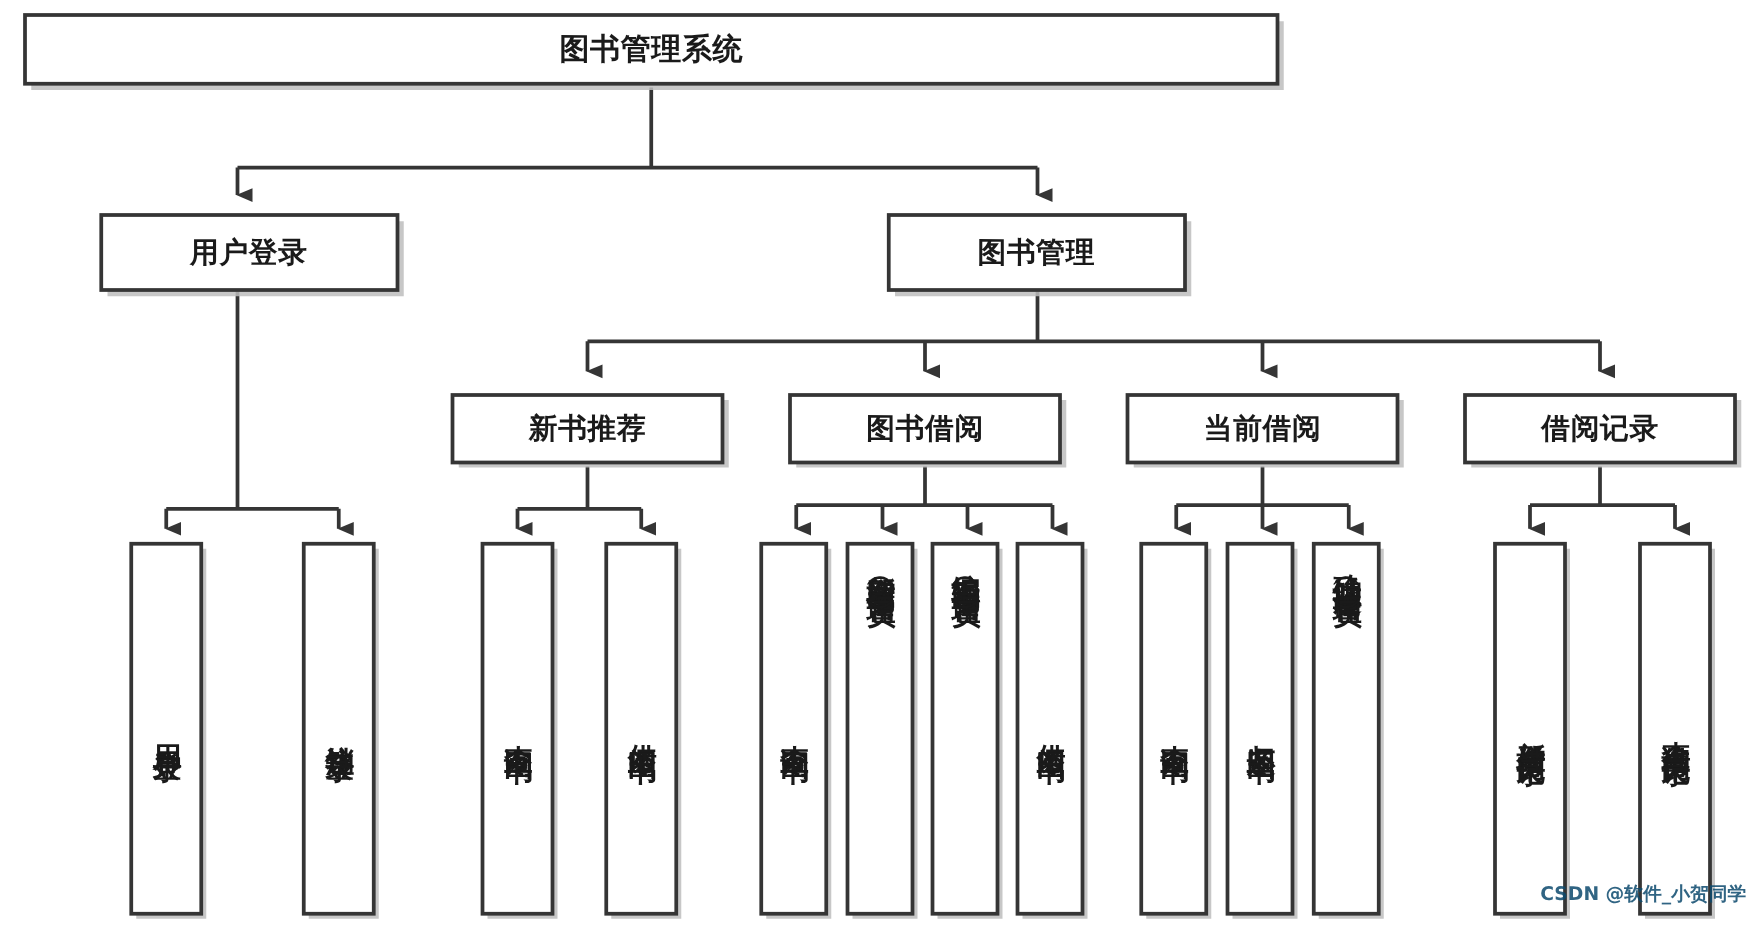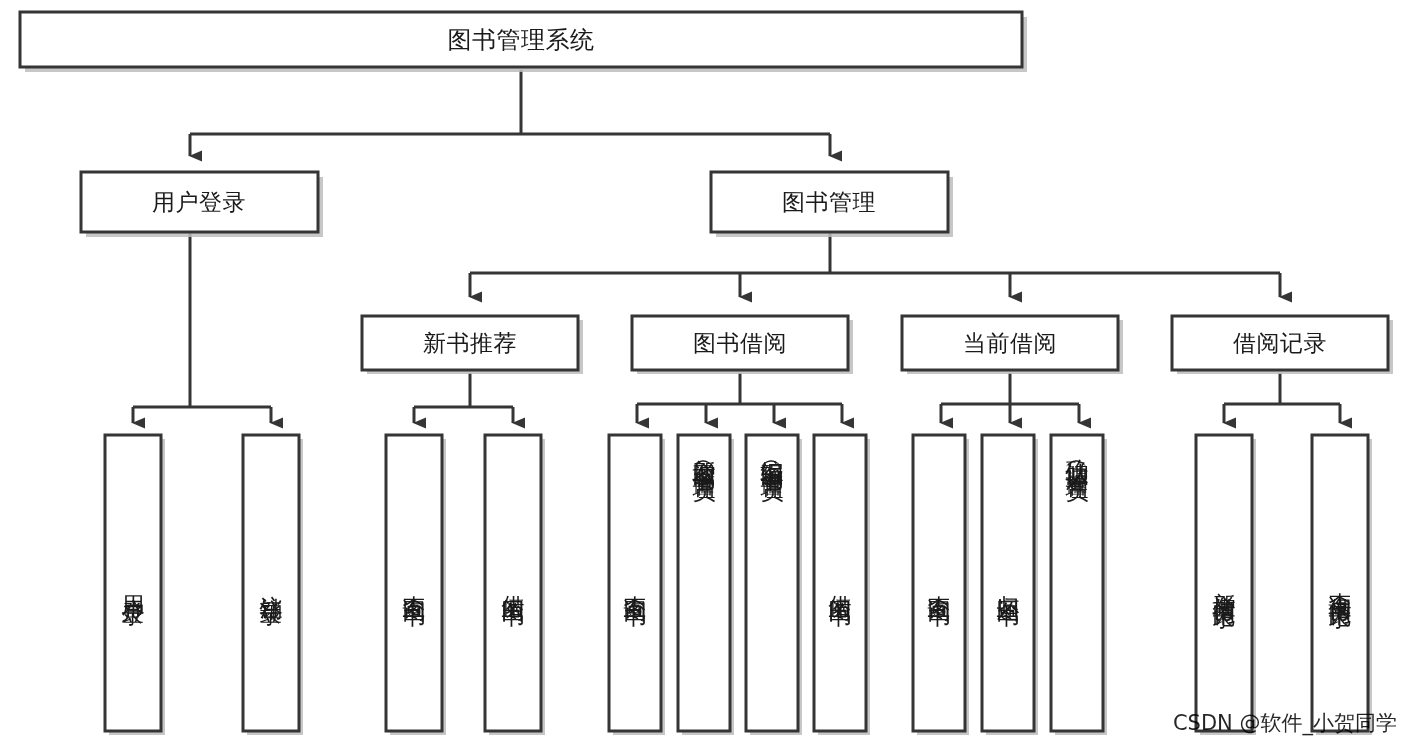--- a/index.html
+++ b/index.html
@@ -13,20 +13,21 @@
     font-family: "Liberation Sans", "DejaVu Sans", sans-serif;
     overflow: hidden;
     position: relative;
   }
   #diagram-root {
     position: absolute;
     left: 0;
     top: 0;
     width: 1405px;
     height: 747px;
+    font-weight: bold;
   }
   svg.diagram {
     display: block;
     width: 1405px;
     height: 747px;
   }
   .node-rect {
     fill: #ffffff;
     stroke: #353535;
     stroke-width: 3;
@@ -74,24 +75,24 @@
     font-size: 23px;
     color: #1a1a1a;
     line-height: 1.08;
     letter-spacing: 3px;
     white-space: nowrap;
     text-align: center;
   }
   .watermark {
     position: absolute;
     right: 8px;
-    bottom: 10px;
-    font-family: "DejaVu Sans", "Liberation Sans", sans-serif;
-    font-size: 21px;
-    color: #000000;
+    bottom: 22px;
+    font-family: "DejaVu Sans", "Liberation Sans", sans-serif;
+    font-size: 15px;
+    color: #0c4a6e;
     opacity: 0.85;
     white-space: nowrap;
   }
 </style>
 </head>
 <body>
 
 <div id="diagram-root">
 
   <svg class="diagram" viewBox="0 0 1405 747" xmlns="http://www.w3.org/2000/svg">

